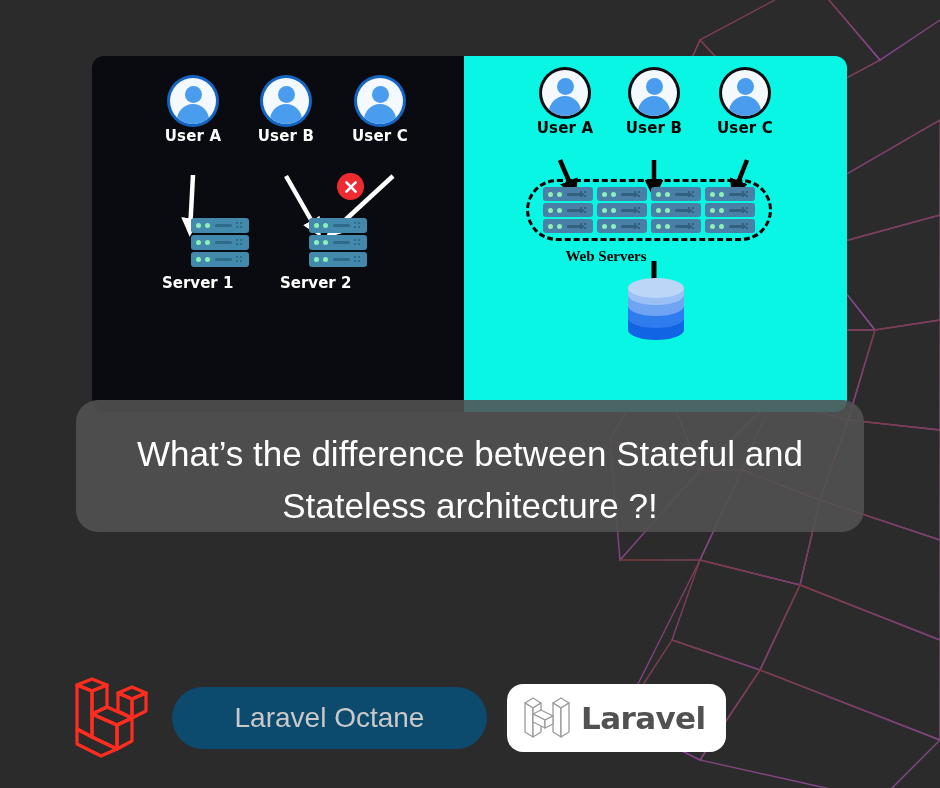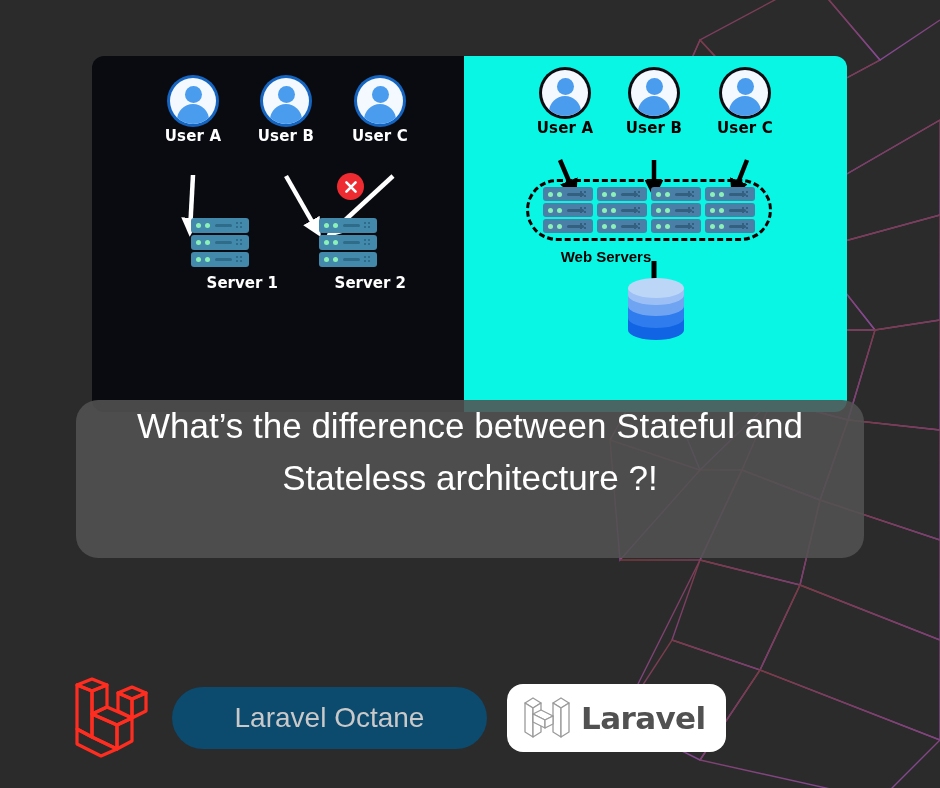--- a/index.html
+++ b/index.html
@@ -98,21 +98,21 @@
   .rack .dots i:nth-child(1){ left:0; top:0; }
   .rack .dots i:nth-child(2){ left:4px; top:0; }
   .rack .dots i:nth-child(3){ left:0; top:4px; }
   .rack .dots i:nth-child(4){ left:4px; top:4px; }
 
   .server-label {
     margin-top: 7px;
     font-size: 15px;
     font-weight: 700;
     color: #ffffff;
-    text-align: right;
+    text-align: left;
     font-family: "DejaVu Sans", sans-serif;
   }
 
   
   #cluster {
     position: absolute;
     left: 62px; top: 123px;
     width: 246px; height: 62px;
     border: 3px dashed #000;
     border-radius: 31px;
@@ -122,21 +122,21 @@
   #cluster .server-stack .rack { width: 50px; height: 14px; background: #4a7fa8; }
   #cluster .server-stack .rack::after { background: #33607f; }
   #cluster .server-stack .rack .dots i { background: #33607f; }
 
   #web-servers-label {
     position: absolute;
     left: 52px; top: 192px;
     width: 180px;
     text-align: center;
     font-size: 15px; font-weight: 700; color: #000;
-    font-family: Liberation Sans, sans-serif;
+    font-family: Liberation Serif, serif;
   }
 
   
   #database {
     position: absolute;
     left: 164px; top: 222px;
     width: 56px; height: 62px;
   }
 
   
@@ -150,24 +150,24 @@
     border-radius: 50%;
     background: #ee2b31;
     display: flex; align-items: center; justify-content: center;
   }
   #block-marker svg { display: block; }
 
   
   #caption {
     position: absolute;
     left: 76px; top: 400px;
-    width: 788px; height: 158px;
+    width: 788px; height: 132px;
     background: rgba(82,82,82,0.88);
     border-radius: 22px;
-    display: flex; align-items: flex-start; justify-content: center;
+    display: flex; align-items: flex-end; justify-content: center;
     padding: 0 22px;
   }
   #caption-text {
     color: #ffffff;
     font-size: 35px;
     line-height: 52px;
     text-align: center;
     font-family: "Liberation Sans", sans-serif;
     font-weight: 400;
   }
@@ -316,21 +316,21 @@
                 <i></i>
                 <i></i>
                 <i></i>
                 <i></i>
               </span>
             </div>
         </div>
         <div class="server-label">Server 1</div>
       </div>
 
-      <div style="position:absolute; left:198px; top:162px; width:116px;">
+      <div style="position:absolute; left:188px; top:162px; width:116px;text-decoration:underline;">
         <div class="server-stack" style="align-items:center;">
           <div class="rack">
               <span class="dots">
                 <i></i>
                 <i></i>
                 <i></i>
                 <i></i>
               </span>
             </div>
           <div class="rack">

